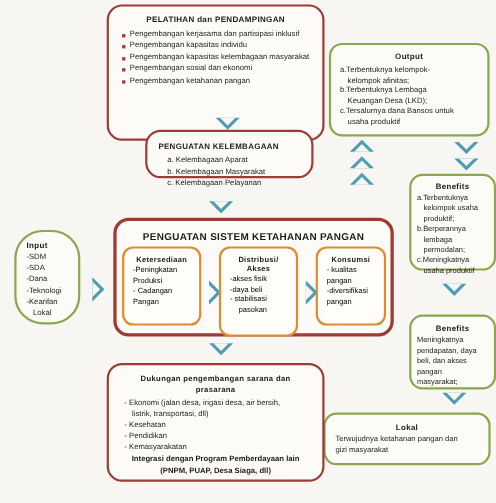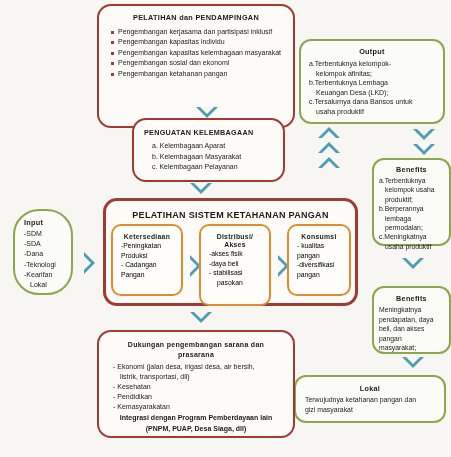--- a/index.html
+++ b/index.html
@@ -97,21 +97,21 @@
     border-top:7px solid transparent;
     border-bottom:7px solid transparent;
     border-left:7px solid #f7f6f3;
   }
 
   
   #pelatihan{left:97px;top:4px;width:198px;height:124px;}
   #pelatihan .ttl{font-size:7.3px;margin:7px 0 5px 0;}
   #pelatihan ul{font-size:7px;line-height:9.4px;margin:0 8px 0 12px;}
 
-  #kelembagaan{left:132px;top:118px;width:153px;height:64px;}
+  #kelembagaan{left:132px;top:118px;width:153px;height:44px;}
   #kelembagaan .ttl{font-size:7.2px;text-align:left;margin:8px 0 4px 10px;}
   #kelembagaan .ln{font-size:7px;line-height:10.5px;margin-left:18px;}
 
   #output{left:299px;top:39px;width:146px;height:85px;}
   #output .ttl{font-size:7.3px;margin:6px 0 3px 0;}
   #output .ln{font-size:7px;line-height:9.6px;margin:0 6px 0 8px;}
   #output .ln span.ind{display:inline-block;padding-left:7px;}
 
   #outcome{left:372px;top:158px;width:79px;height:88px;}
   #outcome .ttl{font-size:7.2px;margin:5px 0 2px 0;}
@@ -241,21 +241,21 @@
     <div class="ln txt">-Teknologi</div>
     <div class="ln txt">-Kearifan</div>
     <div class="ln txt"><span class="ind">Lokal</span></div>
   </div>
 
   <div class="chev" style="left:84px;top:252px;">
     <div class="cr" style="left:0;top:0;"></div>
   </div>
 
   <div class="box red" id="main">
-    <div class="ttl">PELATIHAN SISTEM KETAHANAN PANGAN</div>
+    <div class="ttl">PENGUATAN SISTEM KETAHANAN PANGAN</div>
   </div>
 
   <div class="box orange ib lft" id="ib1">
     <div class="ttl">Ketersediaan</div>
     <div class="ln">-Peningkatan</div>
     <div class="ln">Produksi</div>
     <div class="ln">- Cadangan</div>
     <div class="ln">Pangan</div>
   </div>
 

